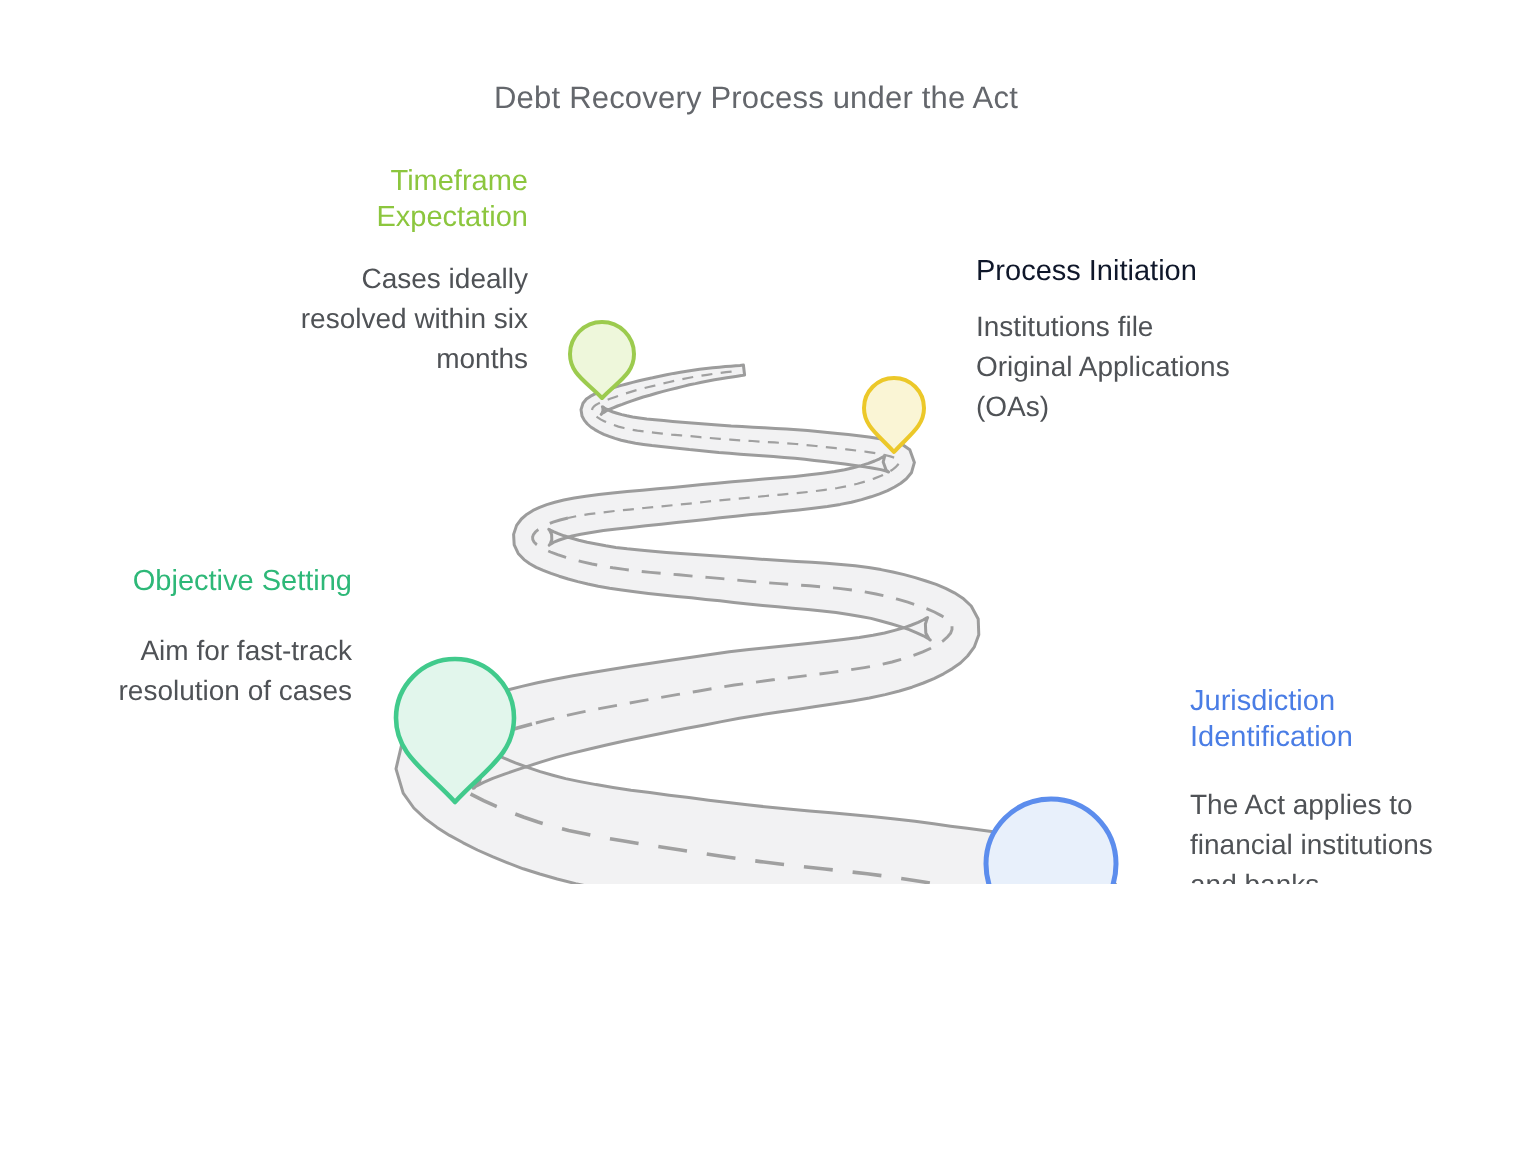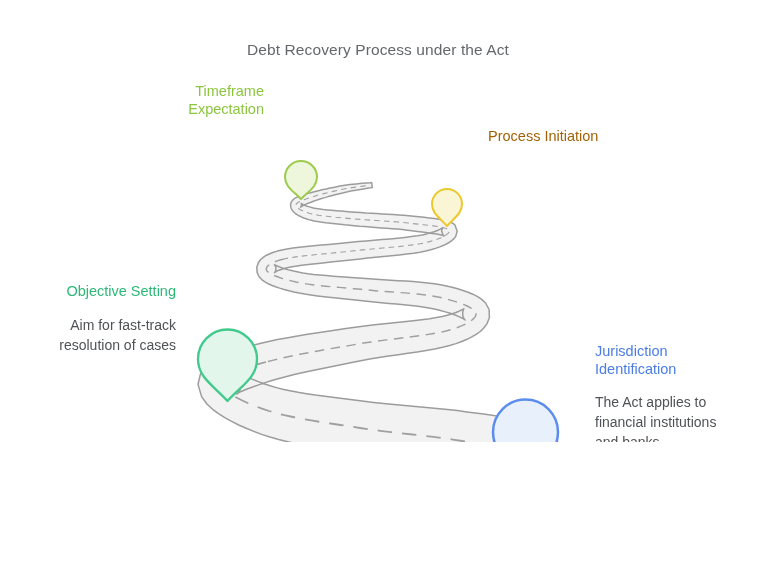--- a/index.html
+++ b/index.html
@@ -41,24 +41,30 @@
     <path stroke-width="2" stroke-linejoin="round" d="M447 226 C439.5 217.6 432 213.3 432 204 A15 15 0 1 1 462 204 C462 213.3 454.5 217.6 447 226 Z" fill="#faf5d5" stroke="#ecc829"></path>
     <path stroke-width="2.3" stroke-linejoin="round" d="M227.5 401 C212.8 385 198 377.3 198 359 A29.5 29.5 0 1 1 257 359 C257 377.3 242.3 385 227.5 401 Z" fill="#e2f6ec" stroke="#41ca8c"></path>
     <path stroke-width="2.5" stroke-linejoin="round" d="M525.5 487 C509.3 466.1 493 452.2 493 432 A32.5 32.5 0 1 1 558 432 C558 452.2 541.8 466.1 525.5 487 Z" fill="#e8f0fb" stroke="#5c8ded"></path>
   </svg>
 
   <h1 class="title" style="color: rgb(100, 103, 108);">Debt Recovery Process under the Act</h1>
 
   <div class="mblock m0">
     <div class="mlabel" style="color: rgb(140, 198, 62);">Timeframe
 Expectation</div>
+    <div class="mdesc" style="color: rgb(79, 82, 86);">Cases ideally
+resolved within six
+months</div>
   </div>
 
   <div class="mblock m1">
-    <div class="mlabel" style="color: #a16207;">Process Initiation</div>
+    <div class="mlabel" style="color: #0f172a;">Process Initiation</div>
+    <div class="mdesc" style="color: rgb(79, 82, 86);">Institutions file
+Original Applications
+(OAs)</div>
   </div>
 
   <div class="mblock m2">
     <div class="mlabel" style="color: rgb(46, 184, 120);">Objective Setting</div>
     <div class="mdesc" style="color: rgb(79, 82, 86);">Aim for fast-track
 resolution of cases</div>
   </div>
 
   <div class="mblock m3">
     <div class="mlabel" style="color: rgb(74, 125, 229);">Jurisdiction

